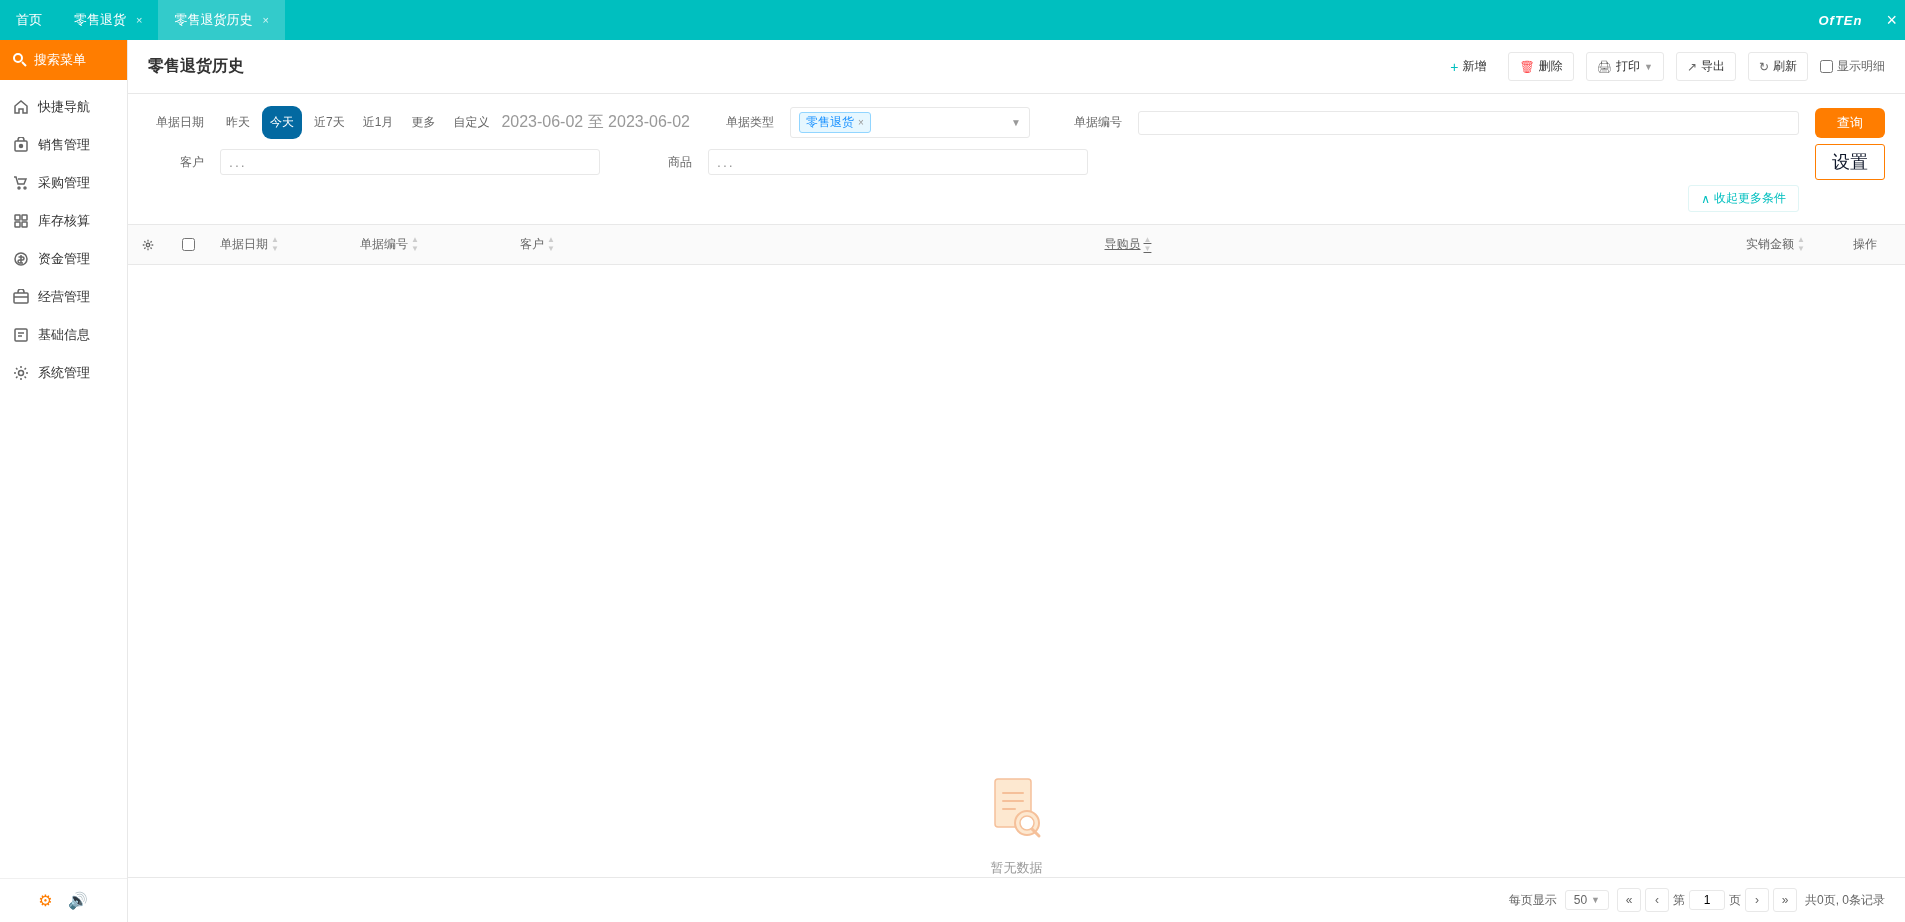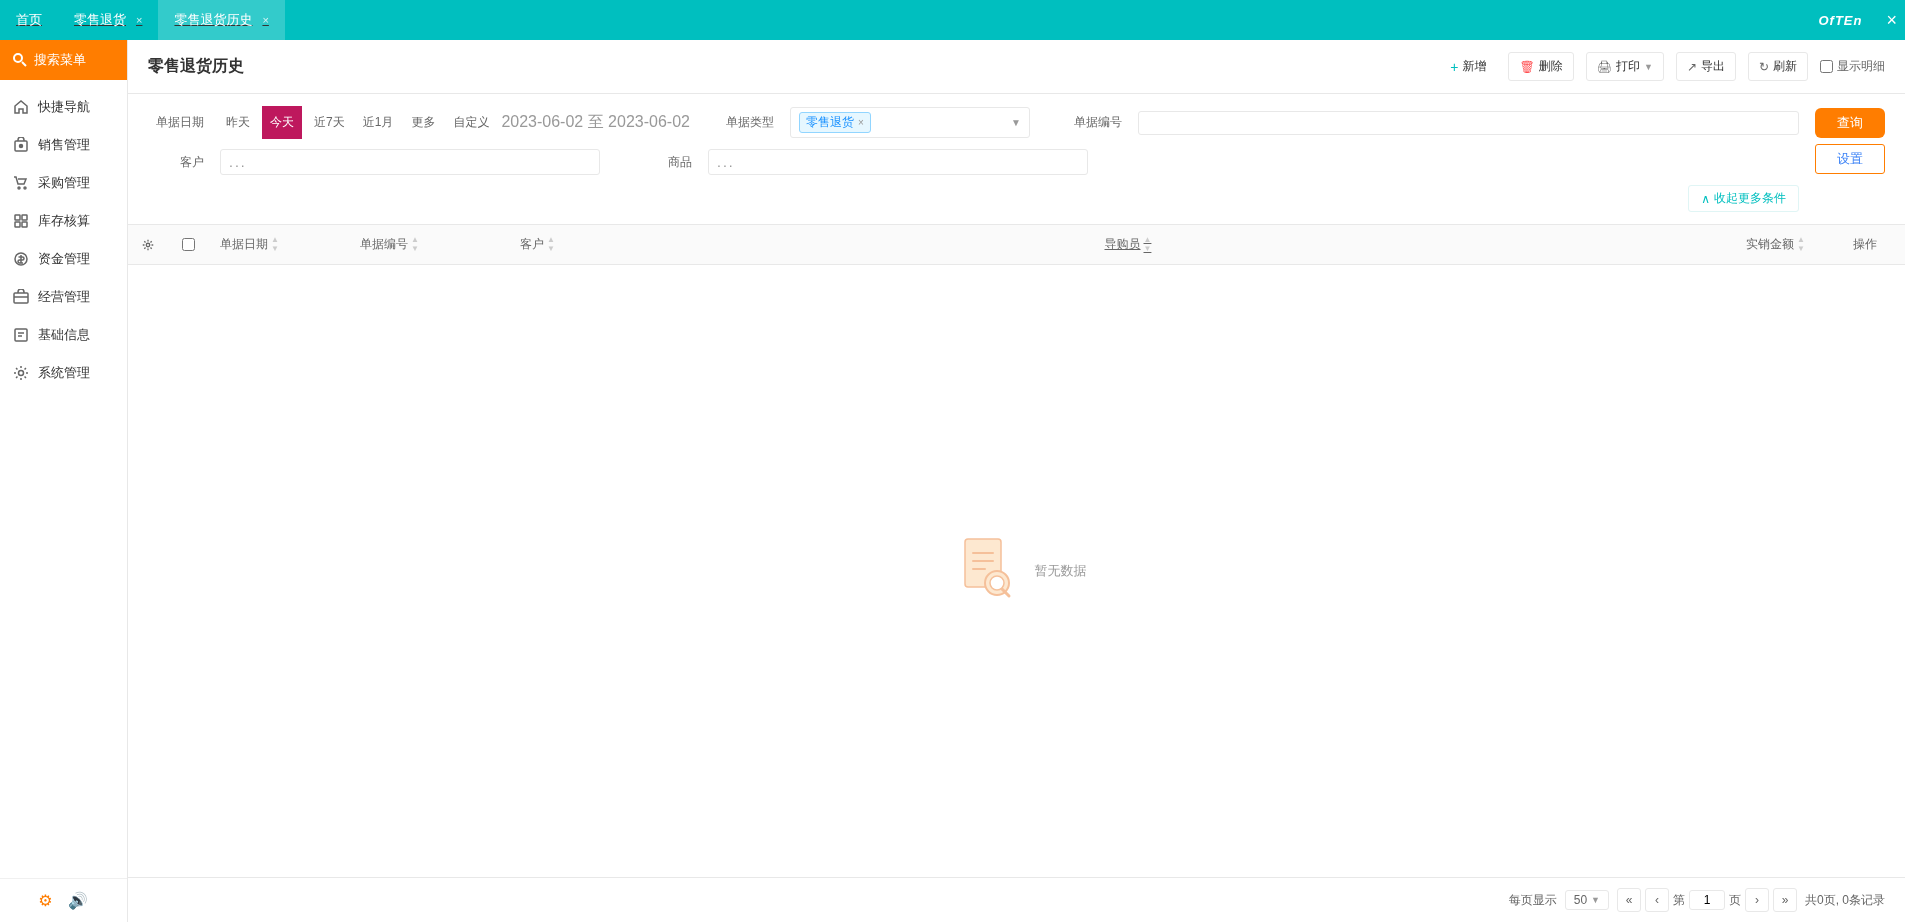--- a/index.html
+++ b/index.html
@@ -1,20 +1,20 @@
 <!DOCTYPE html>
 <html><head>
   <meta charset="utf-8">
   <style>
     * { margin: 0; padding: 0; box-sizing: border-box; }
     body { font-family: "Microsoft YaHei", "PingFang SC", sans-serif; font-size: 13px; background: #f5f5f5; color: #333; width: 1905px; height: 922px; overflow: hidden; display: flex; flex-direction: column; }
 
     
     .top-bar { background: #00bfbf; height: 40px; display: flex; align-items: center; padding: 0 0; flex-shrink: 0; }
-    .top-bar-tabs { display: flex; align-items: stretch; height: 100%; flex: 1; text-decoration: underline; }
+    .top-bar-tabs { display: flex; align-items: stretch; height: 100%; flex: 1; }
     .top-tab { display: flex; align-items: center; padding: 0 16px; color: white; font-size: 13px; cursor: pointer; position: relative; gap: 6px; }
     .top-tab.home { background: transparent; }
     .top-tab.active { background: rgba(255,255,255,0.2); }
     .top-tab .close-x { font-size: 11px; color: rgba(255,255,255,0.8); cursor: pointer; margin-left: 4px; }
     .top-bar-right { margin-left: auto; padding-right: 16px; color: white; font-size: 13px; display: flex; align-items: center; gap: 4px; }
     .close-btn { font-size: 18px; color: white; cursor: pointer; padding: 0 8px; }
 
     
     .main-layout { display: flex; flex: 1; overflow: hidden; }
 
@@ -41,54 +41,54 @@
     .btn-refresh-icon { color: #666; }
     .show-detail { display: flex; align-items: center; gap: 4px; font-size: 12px; color: #666; cursor: pointer; }
     .show-detail input[type=checkbox] { cursor: pointer; }
 
     
     .filter-area { background: white; padding: 12px 20px; border-bottom: 1px solid #e8e8e8; flex-shrink: 0; }
     .filter-row { display: flex; align-items: center; gap: 16px; margin-bottom: 10px; flex-wrap: wrap; }
     .filter-label { color: #666; font-size: 12px; white-space: nowrap; min-width: 56px; text-align: right; }
     .date-filter { display: flex; align-items: center; gap: 6px; }
     .date-btn { padding: 2px 6px; font-size: 12px; color: #666; cursor: pointer; border: none; background: none; }
-    .date-btn.today { background: #be185d; color: white; border-radius: 0; padding: 8px 8px; }
+    .date-btn.today { background: #0369a1; color: white; border-radius: 9px; padding: 8px 8px; }
     .date-range { color: #999; font-size: 16px; }
     .filter-select { display: flex; align-items: center; min-width: 200px; border: 1px solid #e8e8e8; border-radius: 3px; padding: 4px 8px; background: white; position: relative; }
     .filter-select-value { display: flex; align-items: center; gap: 4px; flex: 1; font-size: 12px; }
     .tag { background: #e6f7ff; border: 1px solid #91d5ff; color: #1890ff; padding: 1px 6px; border-radius: 3px; font-size: 12px; display: flex; align-items: center; gap: 4px; }
     .tag-close { color: #999; cursor: pointer; font-size: 10px; }
     .select-arrow { color: #999; font-size: 10px; margin-left: auto; }
     .filter-input { border: 1px solid #e8e8e8; border-radius: 3px; padding: 4px 8px; font-size: 12px; color: #333; min-width: 200px; outline: none; }
     .filter-input::placeholder { color: #ccc; }
     .goods-filter { display: flex; align-items: center; gap: 4px; border: 1px solid #e8e8e8; border-radius: 3px; padding: 4px 8px; min-width: 200px; background: white; }
     .goods-dots { color: #999; font-size: 14px; letter-spacing: 2px; }
     .collapse-btn { display: flex; align-items: center; gap: 4px; color: #00bfbf; font-size: 12px; cursor: pointer; padding: 4px 12px; border: 1px solid #e0f5f5; border-radius: 3px; background: white; margin-left: auto; }
     .query-btn { background: #ff7d00; color: white; border: none; border-radius: 6px; padding: 6px 20px; font-size: 13px; cursor: pointer; }
-    .set-btn { background: white; color: #3b82f6; border: 1px solid #ff7d00; border-radius: 3px; padding: 5px 16px; font-size: 13px; cursor: pointer; }
+    .set-btn { background: white; color: #0f172a; border: 1px solid #ff7d00; border-radius: 3px; padding: 5px 16px; font-size: 18px; cursor: pointer; }
     .action-btns { display: flex; flex-direction: column; gap: 6px; }
 
     
     .table-area { flex: 1; background: white; margin: 0; overflow: hidden; display: flex; flex-direction: column; }
     .table-header-row { display: flex; align-items: center; background: #fafafa; border-bottom: 1px solid #e8e8e8; padding: 8px 0; min-height: 40px; flex-shrink: 0; }
     .th { display: flex; align-items: center; gap: 3px; padding: 0 12px; font-size: 12px; color: #666; white-space: nowrap; }
     .th.sortable { cursor: pointer; }
     .th-sort { display: flex; flex-direction: column; gap: 1px; }
     .sort-arrow { font-size: 8px; color: #ccc; line-height: 1; }
     .settings-th { width: 40px; display: flex; align-items: center; justify-content: center; }
     .checkbox-th { width: 40px; display: flex; align-items: center; justify-content: center; }
     .col-date { width: 140px; }
     .col-bill { width: 160px; }
     .col-customer { flex: 1; min-width: 120px; }
     .col-guide { width: 140px; text-decoration: underline; }
     .col-amount { width: 120px; text-align: right; justify-content: flex-end; }
     .col-ops { width: 80px; text-align: left; justify-content: center; }
 
     
-    .empty-state { flex: 1; display: flex; align-items: center; justify-content: center; gap: 8px; }
+    .empty-state { flex: 1; display: flex; flex-direction: column; align-items: center; justify-content: flex-end; gap: 8px; }
     .empty-icon { width: 80px; height: 80px; position: relative; }
     .empty-text { color: #999; font-size: 13px; }
 
     
     .pagination { display: flex; align-items: center; justify-content: flex-end; padding: 10px 20px; background: white; border-top: 1px solid #e8e8e8; gap: 8px; font-size: 12px; color: #666; flex-shrink: 0; }
     .page-size-val { border: 1px solid #e8e8e8; border-radius: 3px; padding: 2px 8px; font-size: 12px; display: flex; align-items: center; gap: 4px; cursor: pointer; }
     .page-nav { display: flex; align-items: center; gap: 4px; }
     .page-nav-btn { width: 24px; height: 24px; border: 1px solid #e8e8e8; border-radius: 3px; display: flex; align-items: center; justify-content: center; cursor: pointer; color: #666; font-size: 12px; background: white; }
     .page-num-input { border: 1px solid #e8e8e8; border-radius: 3px; width: 36px; text-align: center; font-size: 12px; padding: 2px 4px; outline: none; }
     .page-info { color: #666; }

